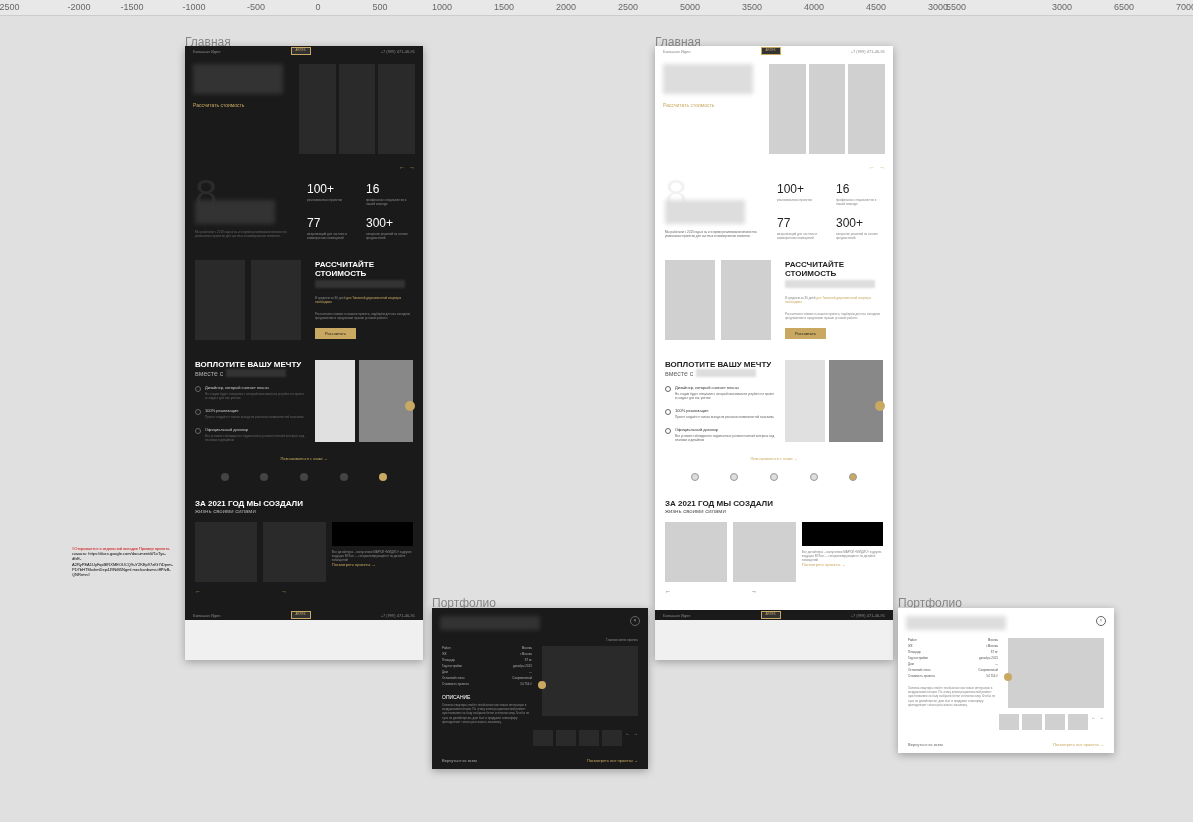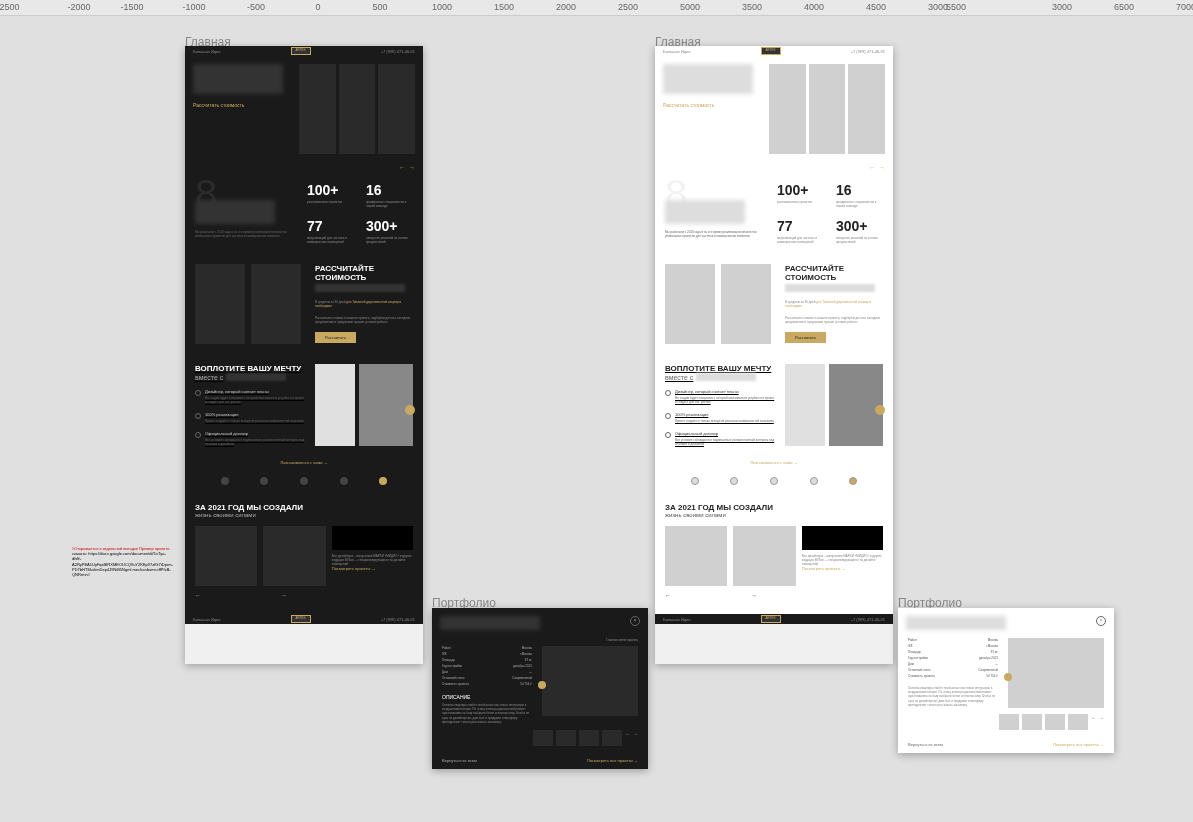--- a/index.html
+++ b/index.html
@@ -131,23 +131,23 @@
   line-height: 1.4;
 }
 .stats-grid {
   display: grid;
   grid-template-columns: 1fr 1fr;
   gap: 10px 12px;
   flex: 1;
 }
 .stat-item { }
 .stat-num {
-  font-size: 14px;
+  font-size: 12px;
   color: #fff;
-  font-weight: bold;
+  font-weight: normal;
 }
 .light .stat-num { color: #222; }
 .stat-label {
   font-size: 3px;
   color: #888;
   margin-top: 2px;
 }
 .calc-section {
   display: flex;
   padding: 10px;
@@ -185,21 +185,20 @@
   color: #1a1a1a;
   font-size: 4px;
   padding: 3px 10px;
   display: inline-block;
   margin-top: 8px;
 }
 .dream-section {
   padding: 10px;
   display: flex;
   gap: 10px;
-  text-decoration: underline;
 }
 .dream-left { flex: 0 0 110px; }
 .dream-title {
   font-size: 8px;
   color: #fff;
   font-weight: bold;
 }
 .light .dream-title { color: #222; }
 .dream-sub-blur {
   width: 60px; height: 8px;

